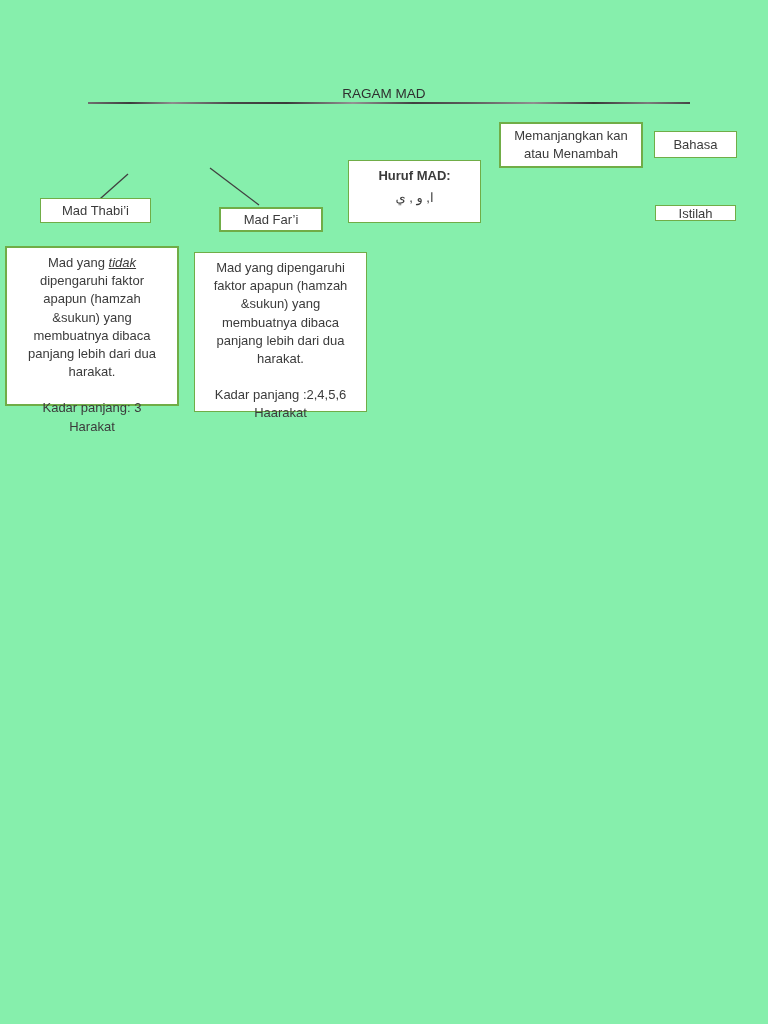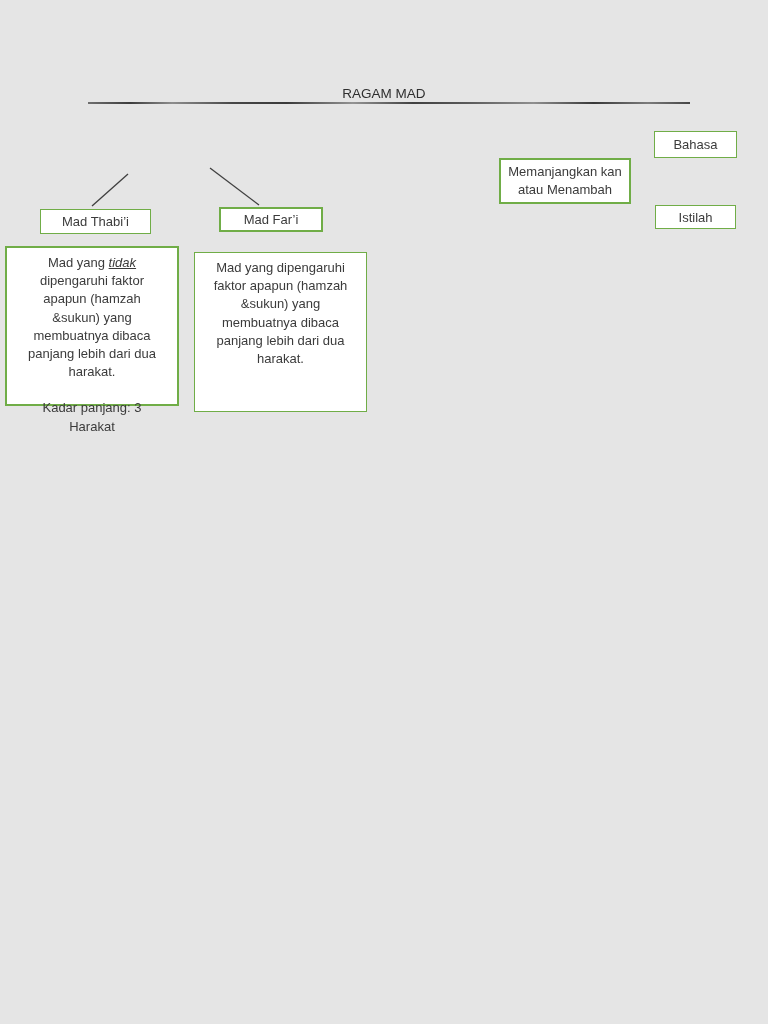--- a/index.html
+++ b/index.html
@@ -4,21 +4,21 @@
 <style>
   html, body {
     margin: 0;
     padding: 0;
     background: #ffffff;
   }
   .page {
     position: relative;
     width: 768px;
     height: 1024px;
-    background: #e5e5e5;
+    background: #86efac;
     overflow: hidden;
     font-family: "Liberation Sans", sans-serif;
     color: #3b3b3b;
   }
   .title {
     position: absolute;
     top: 86px;
     left: 0;
     width: 768px;
     text-align: center;
@@ -57,21 +57,21 @@
     left: 111px;
     top: 116px;
     width: 107px;
     height: 61px;
     border-width: 2px;
     border-radius: 50%;
     font-weight: 600;
     letter-spacing: 0.3px;
     color: #3f3f3f;
   }
-  .thabi-label { left: 40px;  top: 209px; width: 111px; height: 25px; }
+  .thabi-label { left: 40px;  top: 198px; width: 111px; height: 25px; }
   .fari-label  { left: 219px; top: 207px; width: 104px;  height: 25px; border-width: 2px; }
   .desc-box {
     display: block;
     padding: 6px 16px;
     line-height: 1.4;
     font-size: 13px;
   }
   .thabi-desc { left: 5px;   top: 246px; width: 174px; height: 160px; border-width: 2px; }
   .fari-desc  { left: 194px; top: 252px; width: 173px; height: 160px; }
   .desc-box p { margin: 0; }
@@ -87,24 +87,24 @@
     height: 63px;
     display: block;
     padding-top: 7px;
   }
   .huruf-title { font-weight: 700; }
   .huruf-letters {
     margin-top: 7px;
     direction: rtl;
     font-size: 13px;
   }
-  .bahasa-def  { left: 499px; top: 122px; width: 132px; height: 46px; border-width: 2px;  line-height: 1.35; padding: 0 6px; margin-top: 36px; }
+  .bahasa-def  { left: 499px; top: 122px; width: 144px; height: 46px; border-width: 2px;  line-height: 1.35; padding: 0 6px; }
   .bahasa-tag  { left: 654px; top: 131px; width: 83px;  height: 27px; }
   .istilah-def { left: 502px; top: 192px; width: 143px; height: 62px; border-width: 2.5px; line-height: 1.35; padding: 0 10px; }
-  .istilah-tag { left: 655px; top: 205px; width: 81px;  height: 24px; }
+  .istilah-tag { left: 655px; top: 205px; width: 81px;  height: 16px; }
 </style>
 </head>
 <body>
 
 <div class="page">
 
   <div class="title">RAGAM MAD</div>
   <div class="title-underline"></div>
 
   <svg class="connectors" width="768" height="260" viewBox="0 0 768 260">
@@ -121,22 +121,27 @@
     <span>Mad Far’i</span>
   </div>
 
   <div class="box desc-box thabi-desc">
     <p><span>Mad yang </span><span class="em">tidak</span><span> dipengaruhi faktor apapun (hamzah &amp;sukun) yang membuatnya dibaca panjang lebih dari dua harakat.</span></p>
     <p class="kadar">Kadar panjang: 3 Harakat</p>
   </div>
 
   <div class="box desc-box fari-desc">
     <p>Mad yang dipengaruhi faktor apapun (hamzah &amp;sukun) yang membuatnya dibaca panjang lebih dari dua harakat.</p>
+    <p class="kadar">Kadar panjang :2,4,5,6 Haarakat</p>
   </div>
 
+  <div class="box huruf-box">
+    <div class="huruf-title">Huruf MAD:</div>
+    <div class="huruf-letters" dir="rtl">ا, و , ي</div>
+  </div>
 
   <div class="box bahasa-def">
     <span>Memanjangkan kan atau Menambah</span>
   </div>
 
   <div class="box bahasa-tag">
     <span>Bahasa</span>
   </div>
 
 

